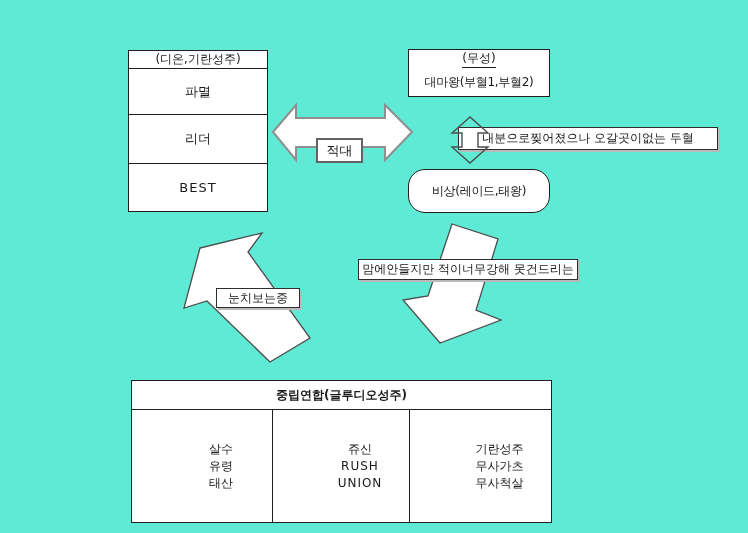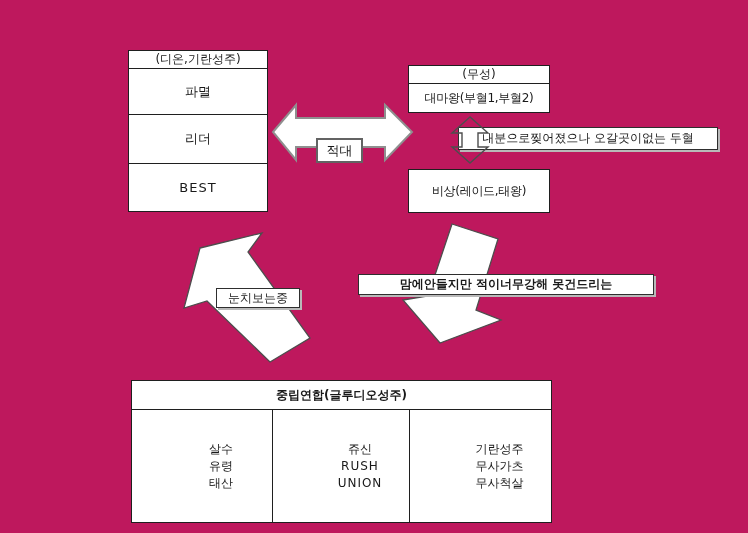--- a/index.html
+++ b/index.html
@@ -1,49 +1,49 @@
 <!DOCTYPE html>
 <html><head>
 <meta charset="utf-8">
 <style>
   html,body{margin:0;padding:0;background:#fff;}
   .canvas{
-    position:relative;width:748px;height:533px;background:#be185d;overflow:hidden;
+    position:relative;width:748px;height:533px;background:#5eead4;overflow:hidden;
     font-family:"DejaVu Sans","Liberation Sans",sans-serif;color:#191919;
   }
   .layer{position:absolute;left:0;top:0;width:748px;height:533px;}
   .toplayer{pointer-events:none;z-index:4;}
   .botlayer{z-index:1;}
 
   
   .fbox{position:absolute;box-sizing:border-box;border:1.5px solid #1f1f1f;background:#fff;
         display:flex;flex-direction:column;z-index:2;}
   .fhdr{box-sizing:border-box;height:18px;border-bottom:1.5px solid #1f1f1f;
         display:flex;align-items:center;justify-content:center;font-size:12px;}
   .frow{box-sizing:border-box;display:flex;align-items:center;justify-content:center;font-size:13px;}
   .frow.sep{border-bottom:1.5px solid #1f1f1f;}
   .frow.grow{flex:1;}
   .tight{font-size:12px;letter-spacing:-0.3px;white-space:nowrap;}
   .latin{letter-spacing:1px;}
 
   #left-box{left:128px;top:50px;width:140px;height:162px;}
   #left-box .r1{height:46px;}
   #left-box .r2{height:49px;}
-  #right-top-box{left:408px;top:65px;width:142px;height:48px;}
-  #right-bottom-box{left:408px;top:169px;width:142px;height:44px;justify-content:center;}
+  #right-top-box{left:408px;top:49px;width:142px;height:48px;align-items:center;}
+  #right-bottom-box{left:408px;top:169px;width:142px;height:44px;justify-content:center;border-radius:17px;}
 
   
   .rlabel{position:absolute;box-sizing:border-box;background:#fff;border:1.3px solid #2e2e2e;
           display:flex;align-items:center;justify-content:center;font-size:12px;
           white-space:nowrap;z-index:3;}
   .shadowed{box-shadow:2px 2px 0 #b9b9b9;}
   #hostile-label{left:316px;top:120px;width:47px;height:25px;border:2px solid #636363;font-size:13px;margin-top:18px;}
   #split-label{left:458px;top:127px;width:260px;height:23px;}
   #watching-label{left:216px;top:288px;width:84px;height:20px;}
-  #fear-label{left:358px;top:274px;width:296px;height:21px;font-weight:bold;}
+  #fear-label{left:358px;top:259px;width:220px;height:21px;}
 
   
   #neutral-table{left:131px;top:380px;width:421px;height:143px;}
   #neutral-table .fhdr{height:29px;font-weight:bold;}
   .tbody{flex:1;display:flex;flex-direction:row;}
   .tcol{box-sizing:border-box;display:flex;flex-direction:column;align-items:center;justify-content:center;}
   .tcol.c1{width:141px;border-right:1.5px solid #1f1f1f;}
   .tcol.c2{width:137px;border-right:1.5px solid #1f1f1f;}
   .tcol.c3{flex:1;}
   .mline{font-size:12px;line-height:17px;margin-left:38px;}

